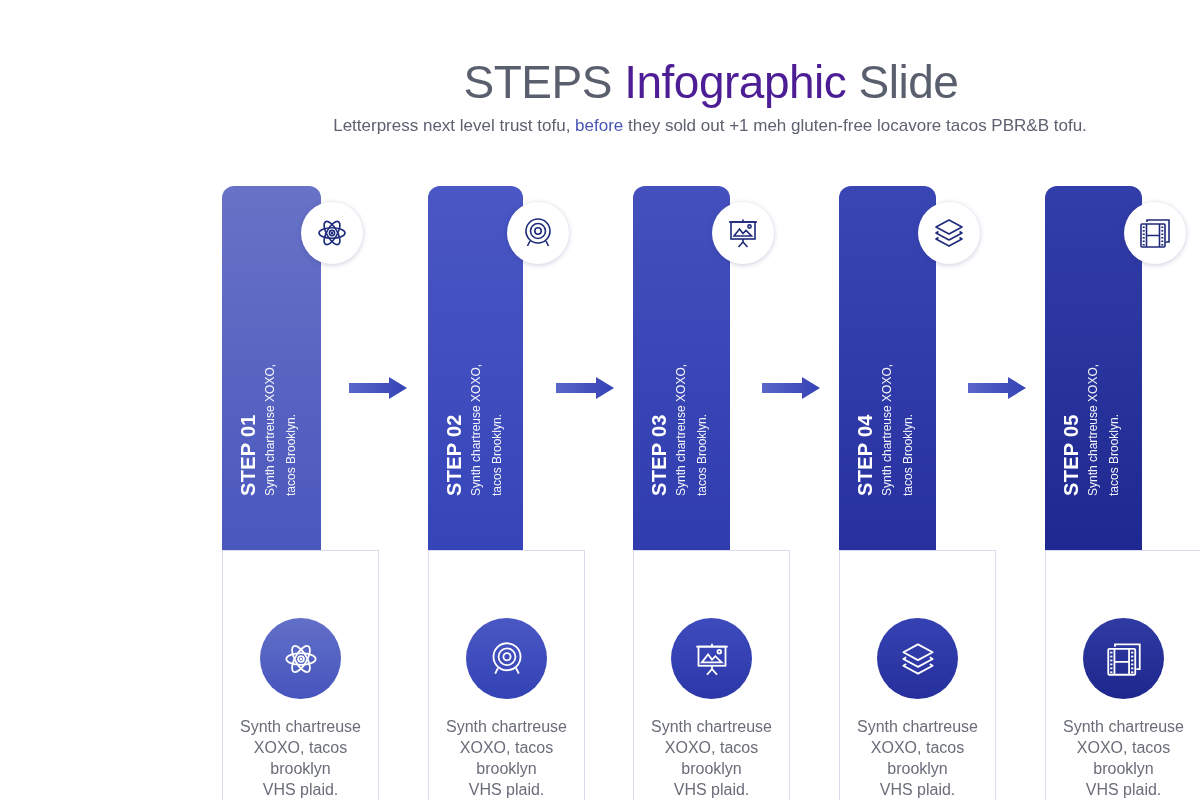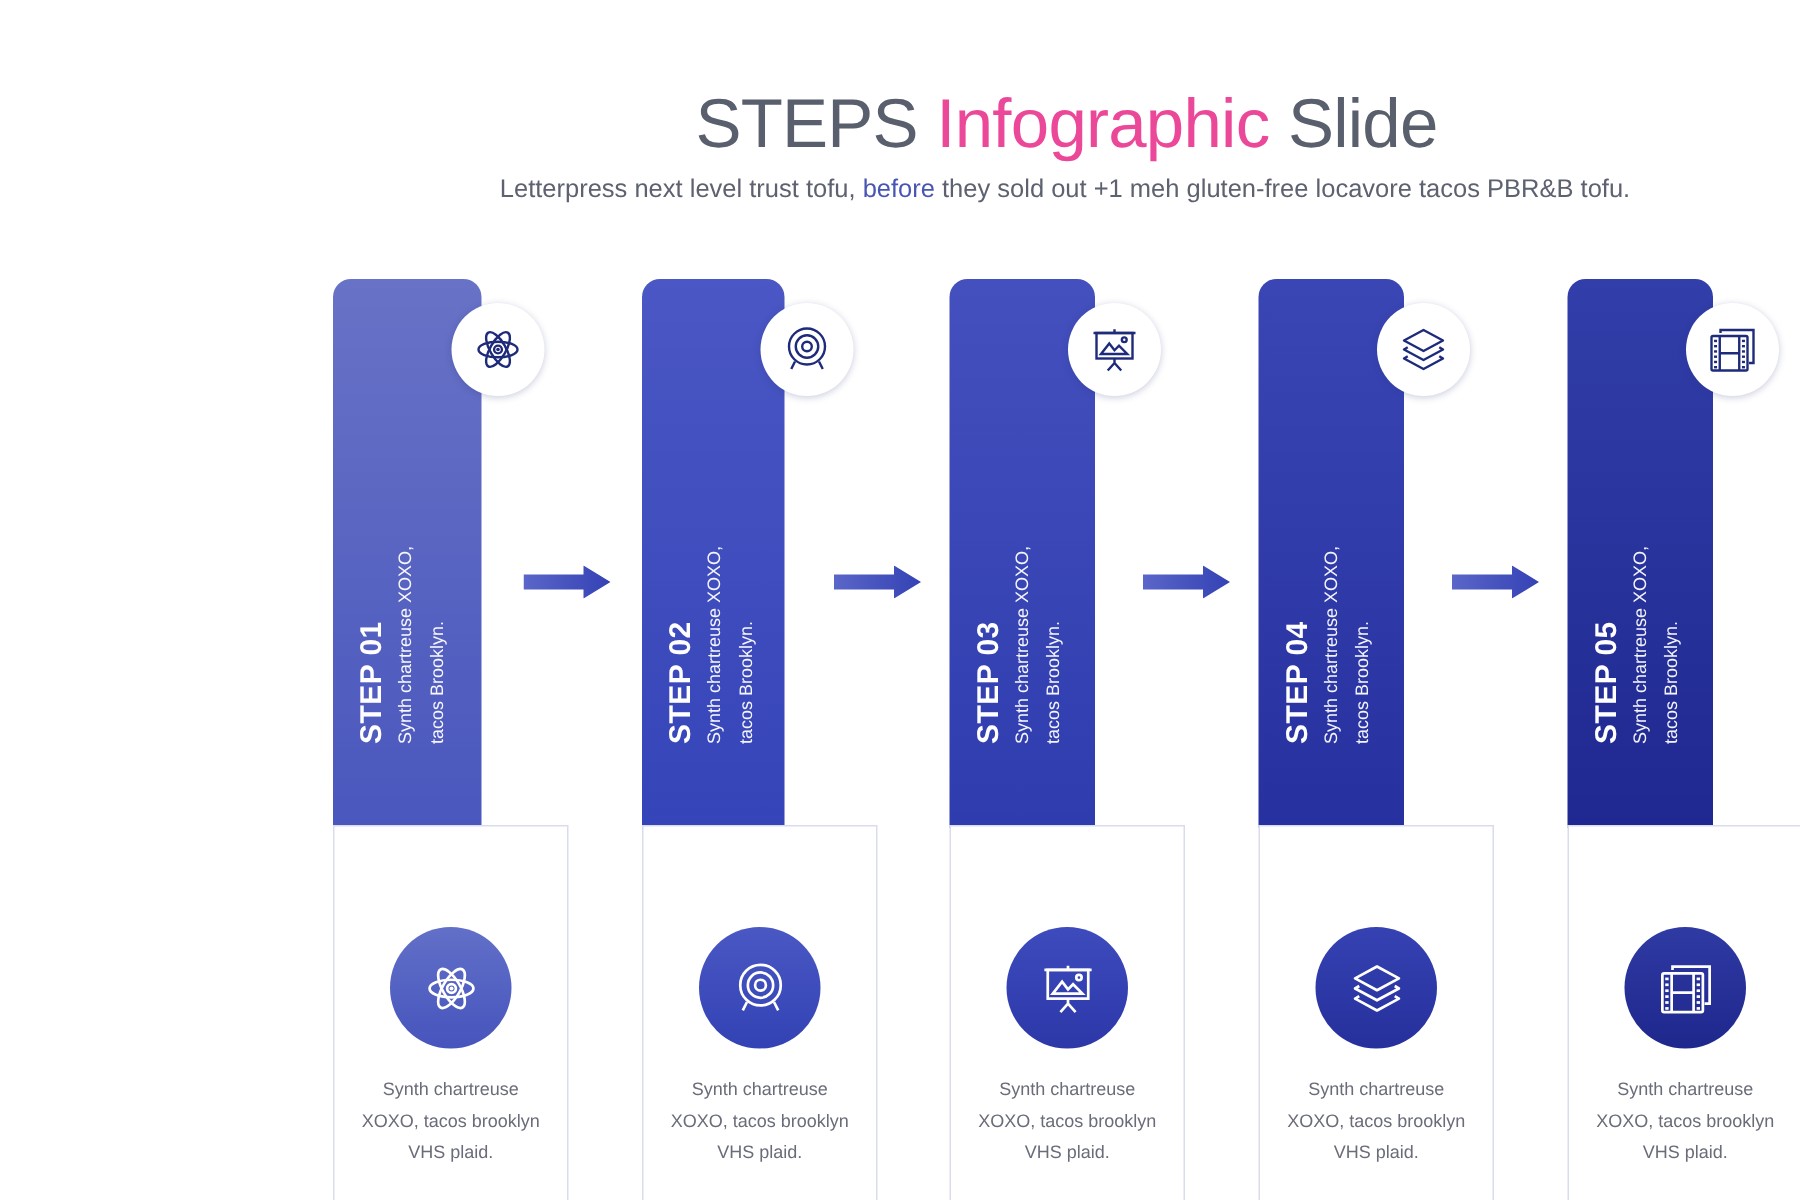--- a/index.html
+++ b/index.html
@@ -1,20 +1,20 @@
 <!DOCTYPE html>
 <html><head>
 <meta charset="utf-8">
 <style>
   html, body { margin:0; padding:0; }
   body { width:1200px; height:800px; background:#ffffff; position:relative; overflow:hidden;
          font-family:"Liberation Sans", sans-serif; }
   .title { position:absolute; left:0; top:55px; width:1422px; text-align:center;
            font-size:46px; color:#5a5f6e; font-weight:300; letter-spacing:-0.5px; }
-  .title .accent { color:#ec4899; }
+  .title .accent { color:#4c1d95; }
   .subtitle { position:absolute; left:0; top:116px; width:1420px; text-align:center;
               font-size:17px; color:#5d6170; }
   .subtitle .accent { color:#4856b3;margin-top:29px; }
 
   .step { position:absolute; top:186px; width:157px; height:614px; }
   .bar { position:absolute; left:0; top:0; width:99px; height:366px;
          border-radius:12px 12px 0 0; overflow:hidden; }
   .bar-text { position:absolute; left:14px; bottom:56px; width:260px;
               transform-origin:left bottom; transform:rotate(-90deg) translateY(100%);
               color:#fff; }
@@ -25,21 +25,21 @@
                 background:#fff; box-shadow:0 1px 5px rgba(40,50,120,0.25);
                 display:flex; align-items:center; justify-content:center; }
   .top-circle svg { width:32px; height:32px; }
 
   .card { position:absolute; left:0; top:364px; width:155px; height:250px;
           border:1px solid #d9dcec; background:#fff; }
   .card-circle { position:absolute; left:37px; top:67px; width:81px; height:81px; border-radius:50%;
                  display:flex; align-items:center; justify-content:center; }
   .card-circle svg { width:36px; height:36px; }
   .card-text { position:absolute; left:0; top:165px; width:155px; text-align:center;
-               font-size:12px; line-height:21px; color:#6a6d79; }
+               font-size:16px; line-height:21px; color:#6a6d79; }
 
   .arrow { position:absolute; top:377px; width:58px; height:22px; }
 </style>
 </head>
 <body>
 
 <div class="title"><span>STEPS </span><span class="accent">Infographic</span><span> Slide</span></div>
 <div class="subtitle"><span>Letterpress next level trust tofu, </span><span class="accent">before</span><span> they sold out +1 meh gluten-free locavore tacos PBR&amp;B tofu.</span></div>
 
 <svg width="0" height="0" style="position:absolute">

